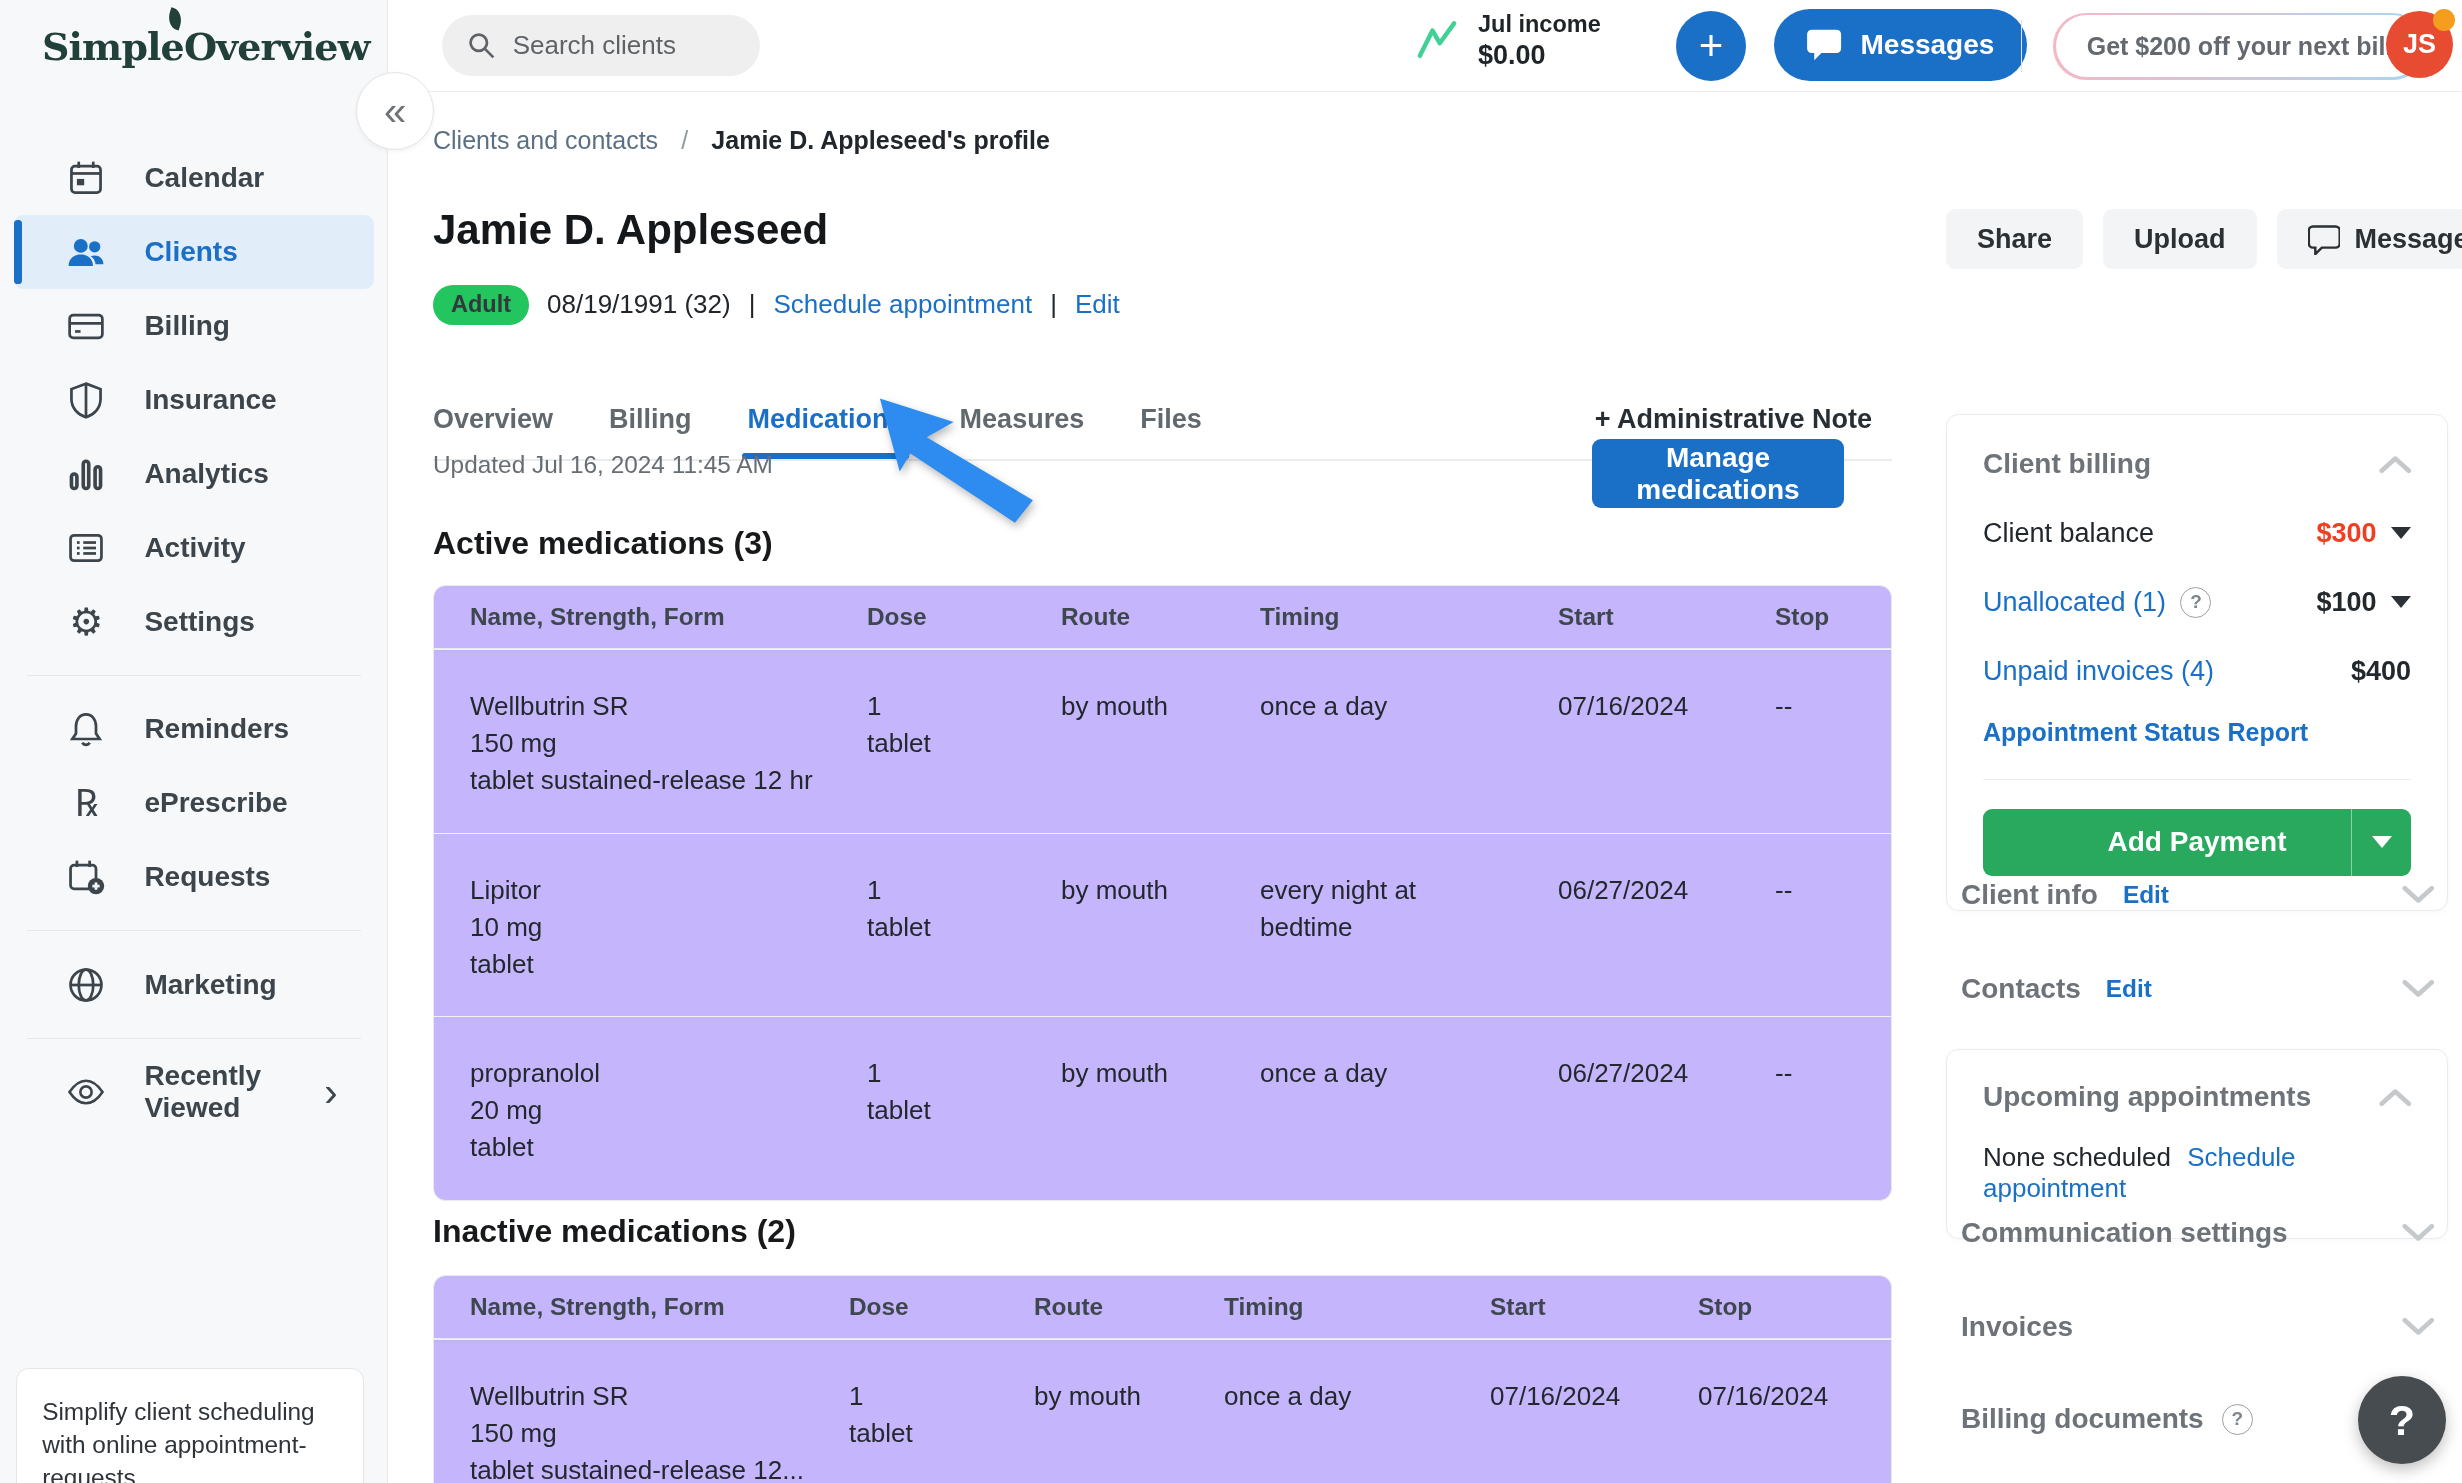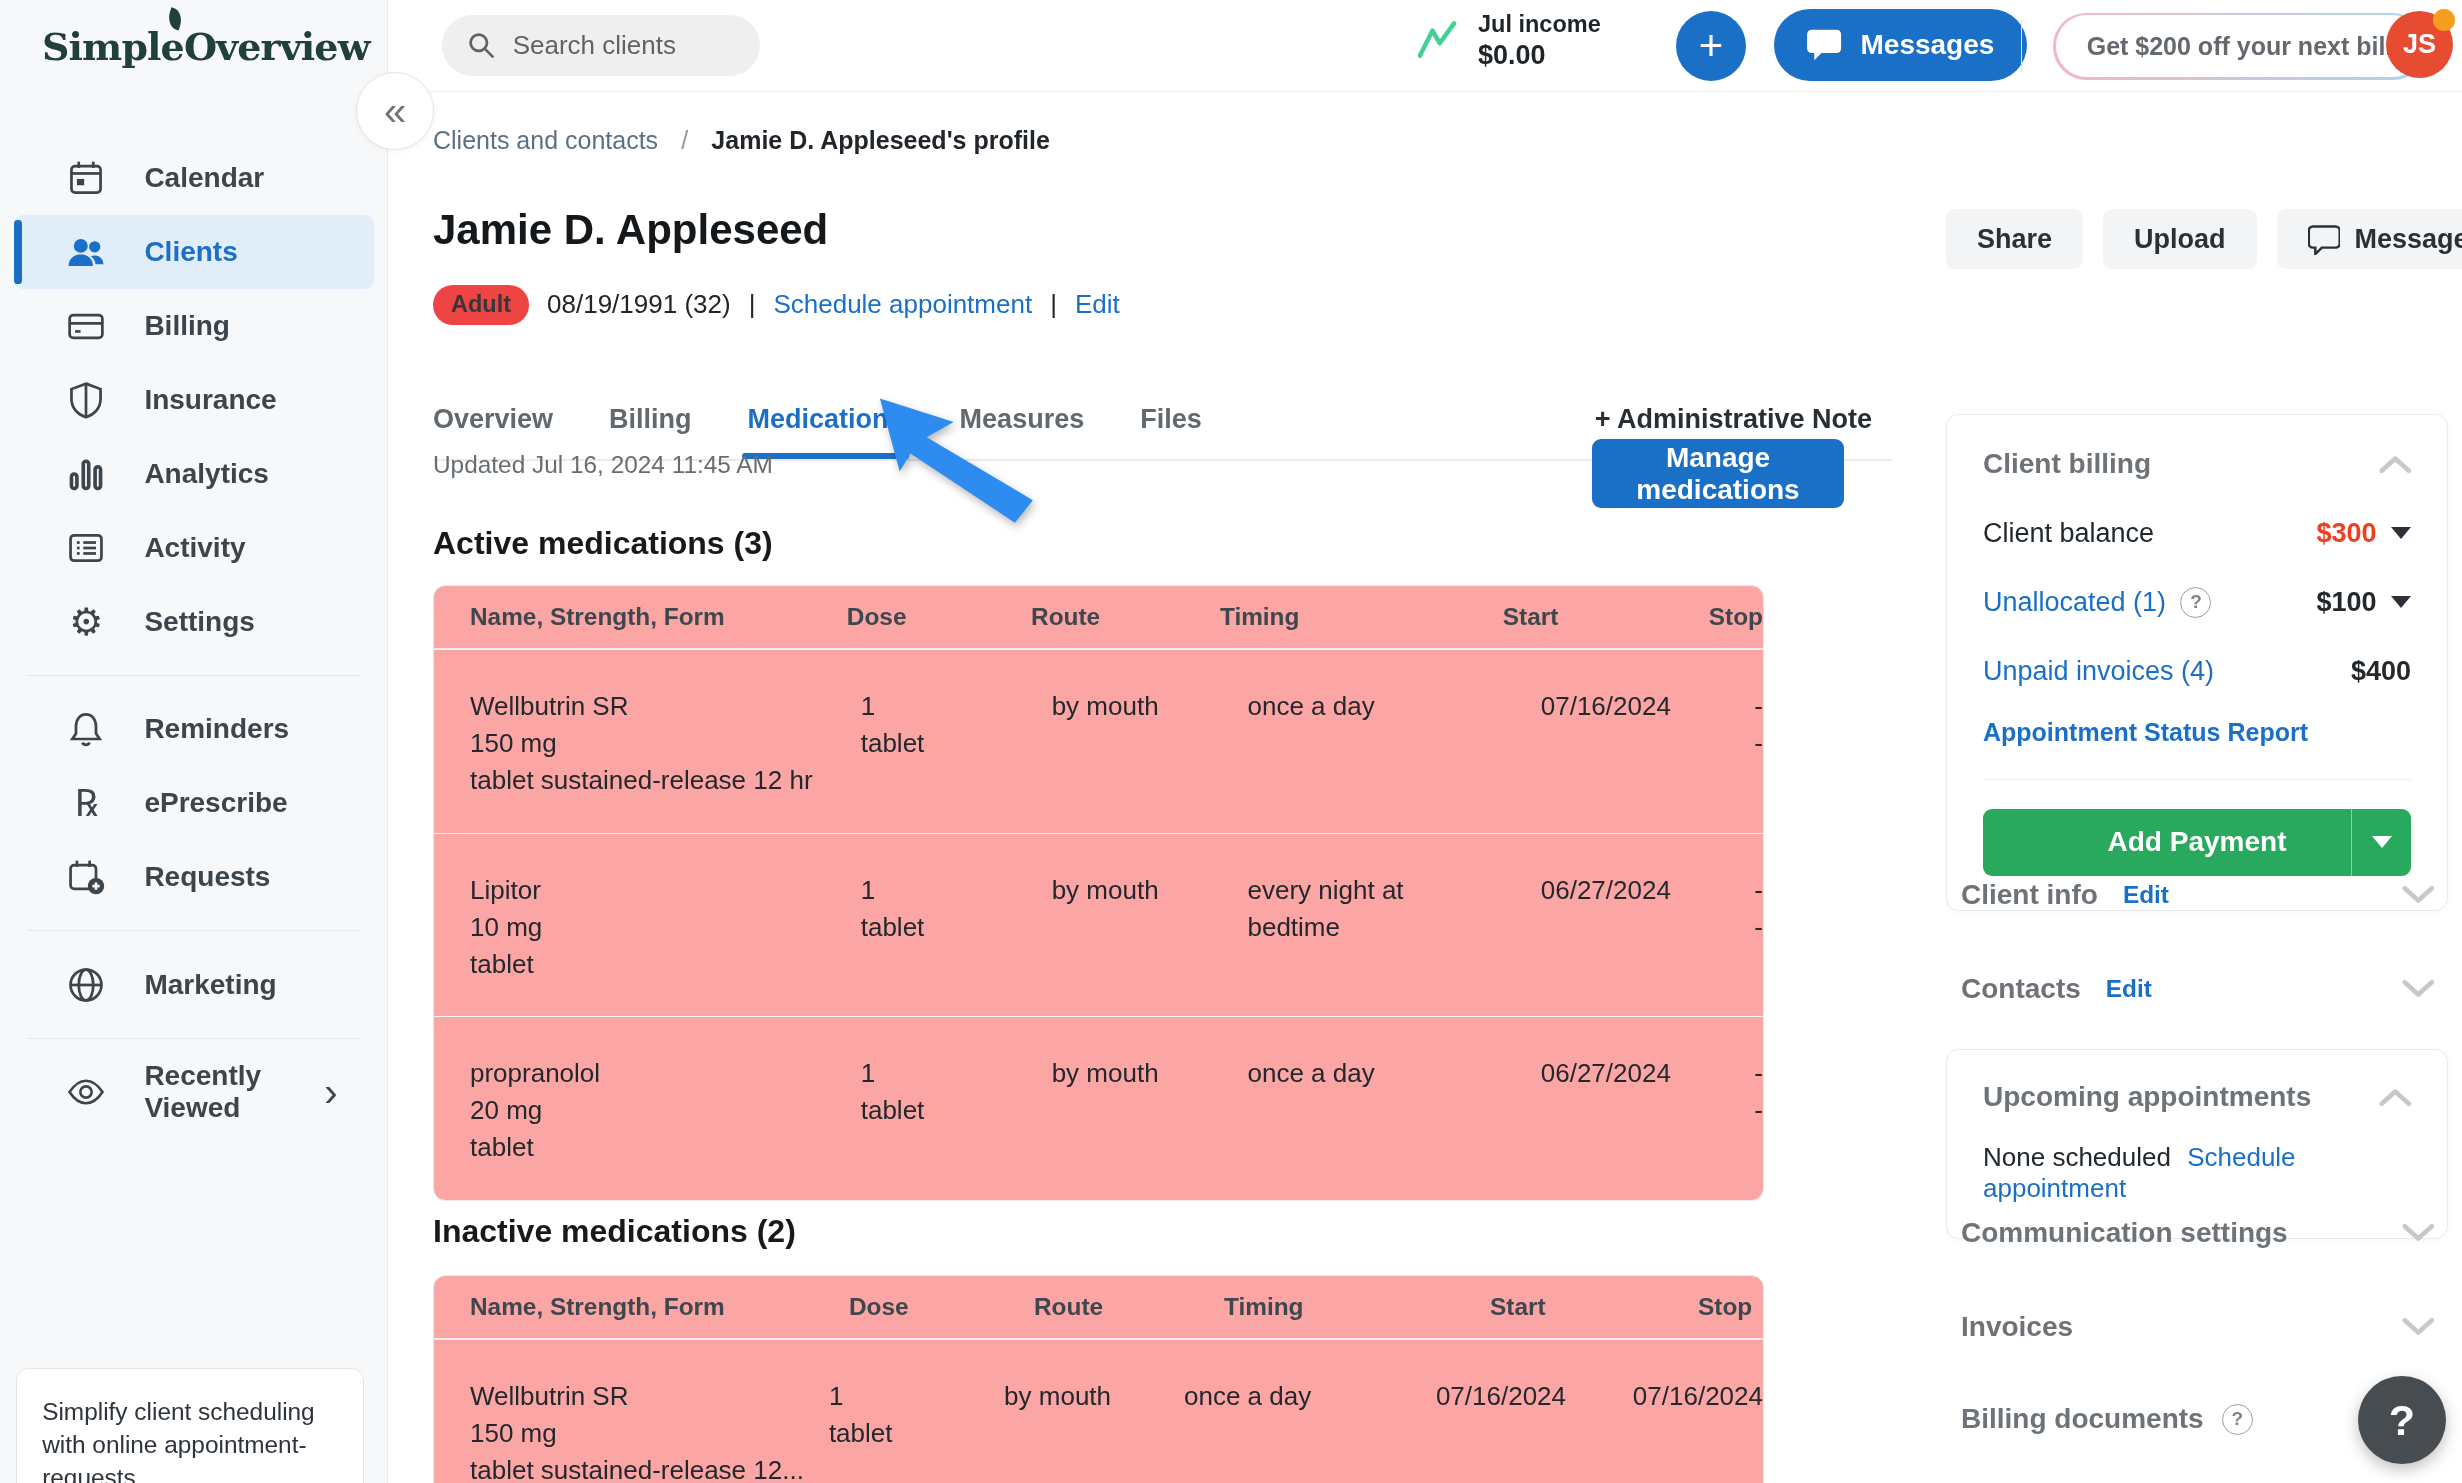--- a/index.html
+++ b/index.html
@@ -39,38 +39,38 @@
   .promo-pill .inner { height:100%; border-radius:31px; background:#fff; display:flex; align-items:center; padding:0 31px; font-size:25px; color:#63696e; font-weight:600; }
   .avatar { position:absolute; left:1997px; top:10.8px; width:67px; height:67px; border-radius:50%; background:#e74c33; color:#fff; font-size:27px; font-weight:700; display:flex; align-items:center; justify-content:center; cursor:pointer; }
   .avatar .dot { position:absolute; right:-1.8px; top:-1.8px; width:21.7px; height:21.7px; border-radius:50%; background:#f59d1f; }
 
   
   .breadcrumb { position:absolute; left:433px; top:126px; font-size:25px; color:#5b7083; }
   .breadcrumb .sep { margin:0 16.2px; color:#8e99a3; }
   .breadcrumb .cur { color:#20262b; font-weight:700; }
   .page-title { position:absolute; left:433px; top:206px; font-size:42px; font-weight:700; color:#14181b; }
   .badge-row { position:absolute; left:433px; top:285px; display:flex; align-items:center; gap:18px; font-size:26px; color:#20262b; }
-  .badge { background:#ef4444; border-radius:902px; padding:6.3px 18px; font-size:23.5px; font-weight:700; color:#33383d; }
+  .badge { background:#22c55e; border-radius:902px; padding:6.3px 18px; font-size:23.5px; font-weight:700; color:#33383d; }
   .blink { color:#1a6fc7; cursor:pointer; }
   .hdr-actions { position:absolute; left:1946px; top:209px; display:flex; gap:20px; }
   .gbtn { height:60px; background:#f3f4f5; border-radius:9px; border:none; padding:0 31px; font-size:27px; font-weight:700; color:#2b3035; display:flex; align-items:center; gap:14.4px; cursor:pointer; }
 
   .tabs { position:absolute; left:433px; top:404px; display:flex; gap:56px; }
   .tab { font-size:27px; font-weight:600; color:#61686e; padding-bottom:21.7px; position:relative; cursor:pointer; }
   .tab.active { color:#1a6fc7; }
   .tab.active::after { content:""; position:absolute; left:-5.4px; right:-5.4px; bottom:-2.7px; height:6.3px; border-radius:3.6px; background:#1a6fc7; }
   .tabs-line { position:absolute; left:433px; top:459px; width:1459px; height:1.8px; background:#e9ebee; }
   .admin-note { position:absolute; top:404px; right:590px; font-size:27px; font-weight:600; color:#272e34; cursor:pointer; }
 
   .updated { position:absolute; left:433px; top:451px; margin-top:-3.6px; font-size:24.4px; color:#666d73; }
   .updated { top:455px; }
   .manage-btn { position:absolute; left:1592px; top:439px; width:252px; height:69px; background:#1a6fc7; color:#fff; border:none; border-radius:9px; font-size:28px; font-weight:700; cursor:pointer; }
   .sec-title { position:absolute; left:433px; font-size:32px; font-weight:700; color:#17191b; }
 
-  .med-card { position:absolute; left:433px; width:1331px; background:#fca5a5; border:0.9px solid #e9ebee; border-radius:12.6px; overflow:hidden; }
+  .med-card { position:absolute; left:433px; width:1459px; background:#c4b5fd; border:0.9px solid #e9ebee; border-radius:12.6px; overflow:hidden; }
   .thead { display:flex; height:63px; align-items:center; border-bottom:0.9px solid #e9ebee; box-shadow:0 2.7px 3.6px rgba(0,0,0,.025); }
   .thead .cell { font-size:24.4px; font-weight:700; color:#3f474e; }
   .trow { display:flex; padding:38px 0 34px; border-top:0.9px solid #f0f1f3; }
   .trow:first-of-type { border-top:none; }
   .cell { font-size:26px; color:#23282c; line-height:1.42; }
   .at .c1 { width:433px; padding-left:36px; } .at .c2 { width:194px; } .at .c3 { width:199px; } .at .c4 { width:298px; } .at .c5 { width:217px; } .at .c6 { flex:1; }
   .it .c1 { width:415px; padding-left:36px; } .it .c2 { width:185px; } .it .c3 { width:190px; } .it .c4 { width:266px; } .it .c5 { width:208px; } .it .c6 { flex:1; }
 
   
   .rp-card { position:absolute; left:1946px; width:502px; background:#fff; border:0.9px solid #e9ebee; border-radius:12.6px; box-shadow:0 1.8px 7.2px rgba(0,0,0,.03); }

